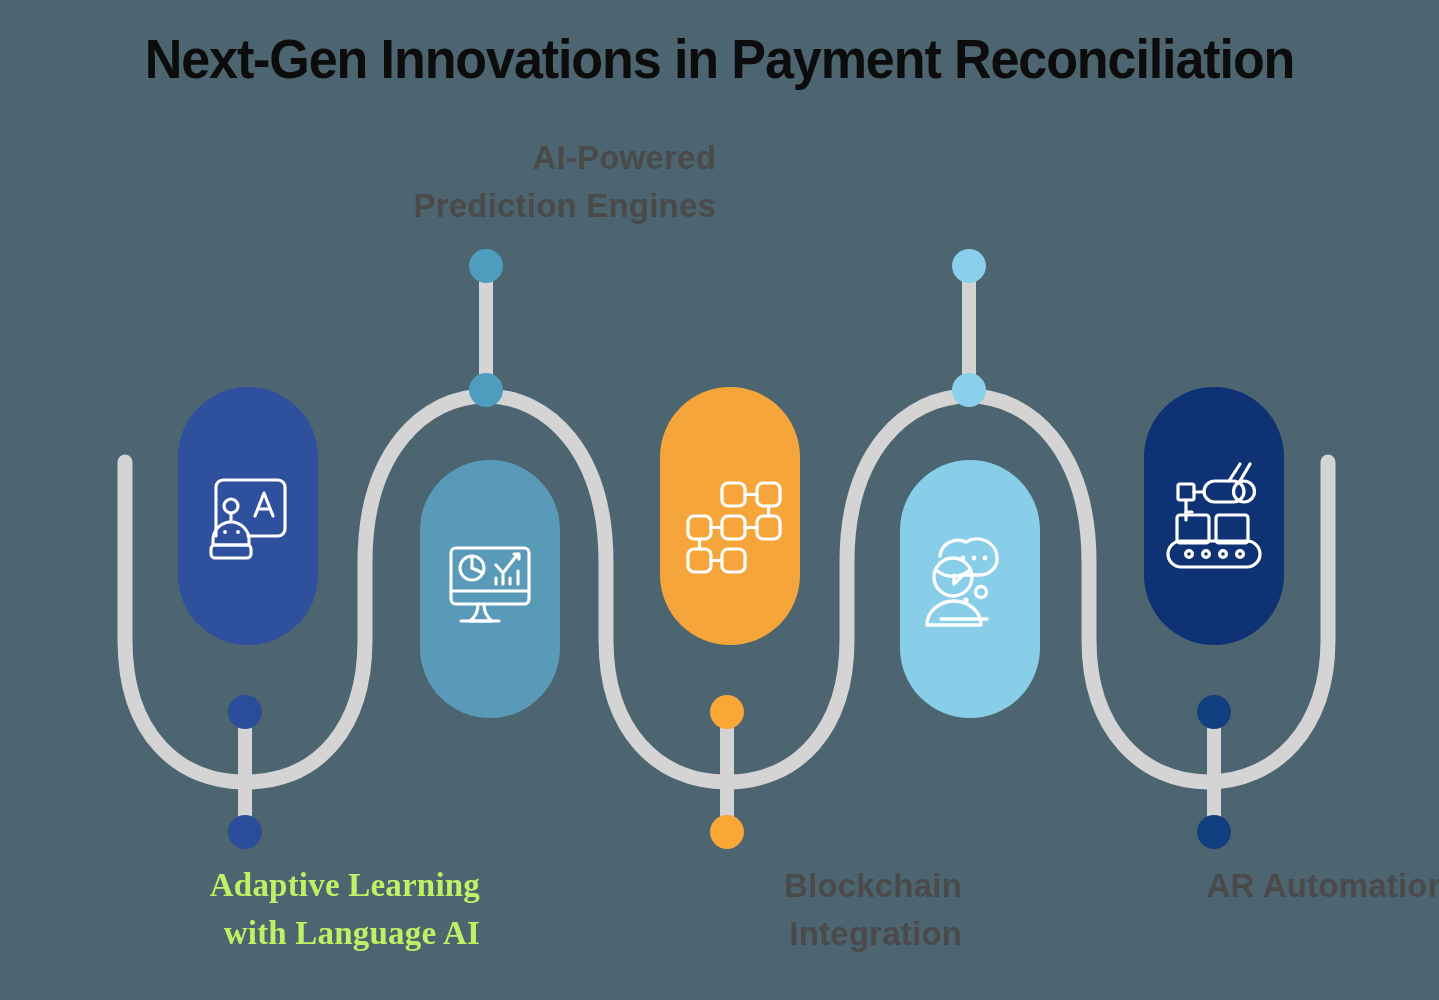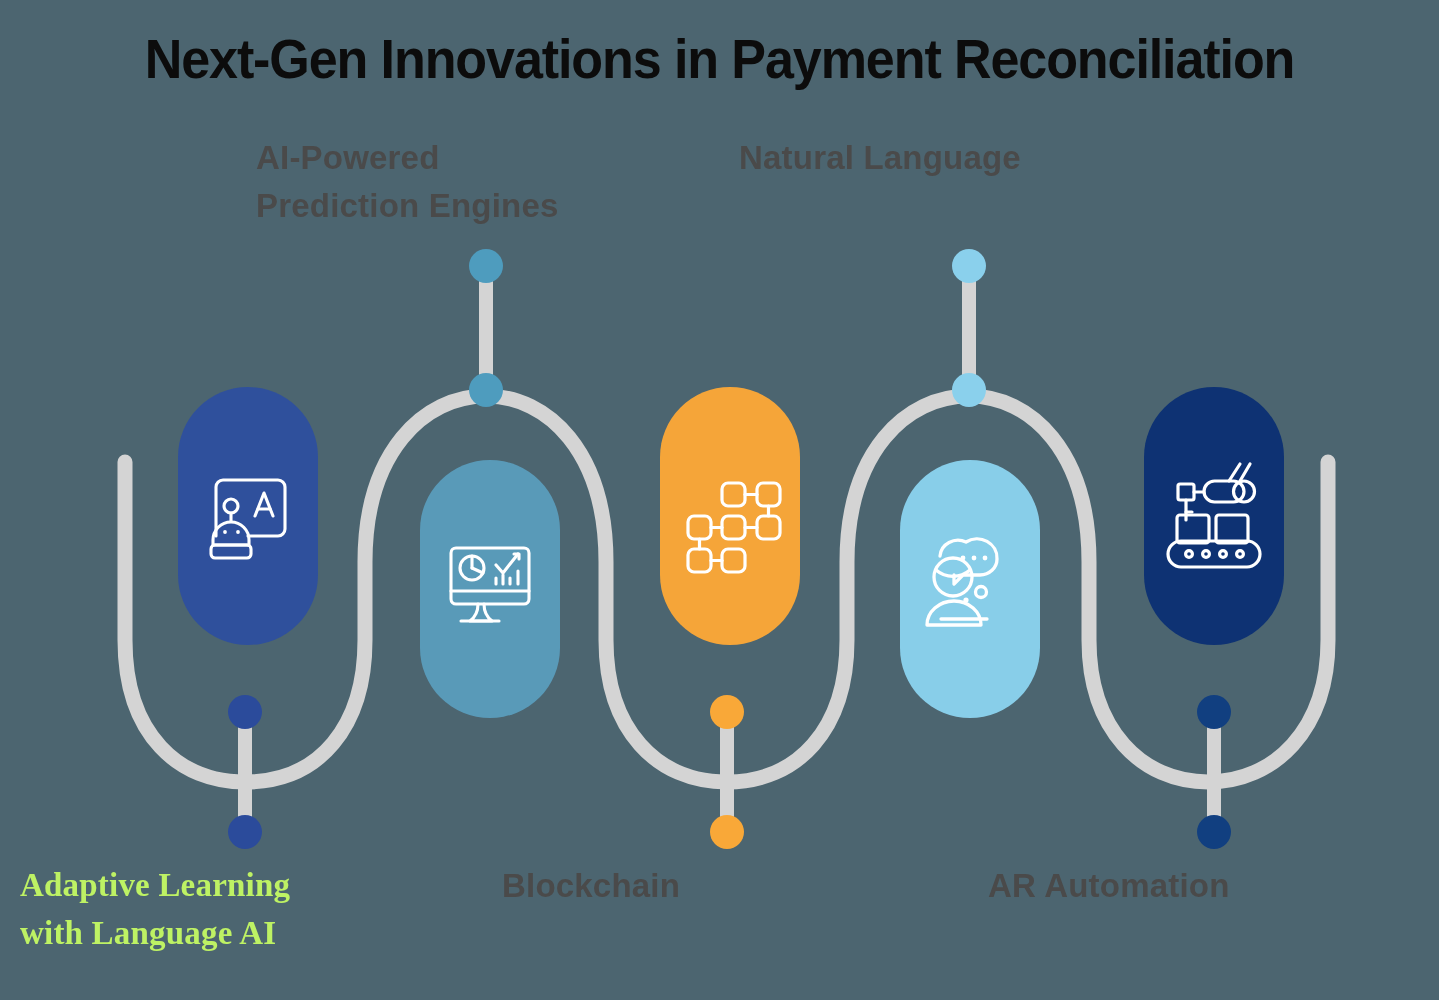--- a/index.html
+++ b/index.html
@@ -31,21 +31,21 @@
     font-weight: 700;
     letter-spacing: -1.2px;
     color: #0c0c0c;
     font-family: "Liberation Sans", sans-serif;
     transform: scaleX(0.93);
     transform-origin: center top;
     white-space: nowrap;
   }
   .caption {
     position: absolute;
-    text-align: left;
+    text-align: right;
     color: #4a4a4a;
     font-size: 33px;
     font-weight: 700;
     line-height: 1.45;
     font-family: "Liberation Sans", sans-serif;
     letter-spacing: 0.2px;
   }
   .caption .l2 { display: block; }
 
   
@@ -195,29 +195,29 @@
     <circle cx="1214" cy="712" r="17" fill="#113f80"></circle>
     <circle cx="1214" cy="832" r="17" fill="#113f80"></circle>
   </svg>
 
   <div class="caption" style="left: 256px; top: 134px; width: 460px; color: rgb(74, 74, 74);">
     <span class="l1">AI-Powered</span>
     <span class="l2">Prediction Engines</span>
   </div>
 
   <div class="caption" style="left: 739px; top: 134px; width: 460px; color: rgb(74, 74, 74);">
-    <span class="l1">Natural Language</span>
   </div>
 
   <div class="caption" style="left: 20px; top: 862px; width: 460px; color: #bef264; font-family: Liberation Serif, serif;">
     <span class="l1">Adaptive Learning</span>
     <span class="l2">with Language AI</span>
   </div>
 
   <div class="caption" style="left: 502px; top: 862px; width: 460px; color: rgb(74, 74, 74);">
     <span class="l1">Blockchain</span>
+    <span class="l2">Integration</span>
   </div>
 
   <div class="caption" style="left: 988px; top: 862px; width: 460px; color: rgb(74, 74, 74);">
     <span class="l2">AR Automation</span>
   </div>
 
 </div>
 
 </body></html>

